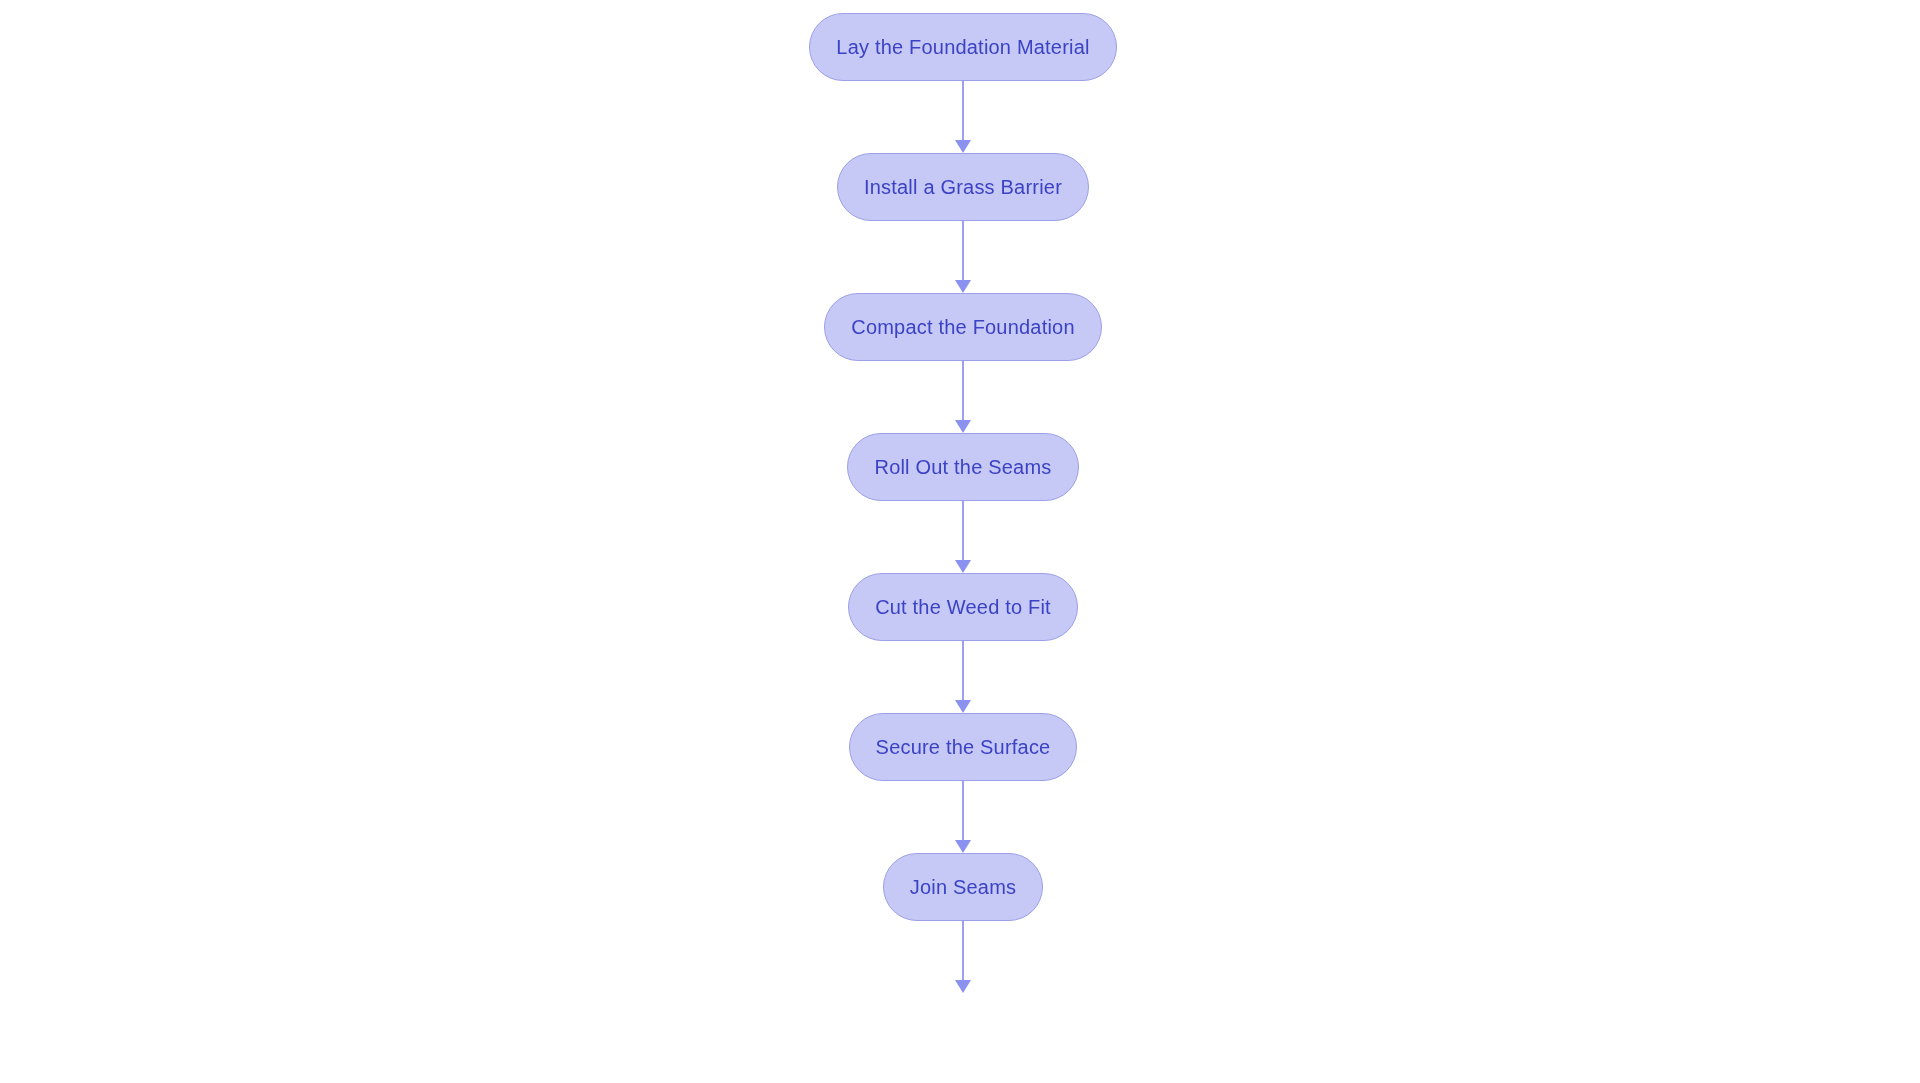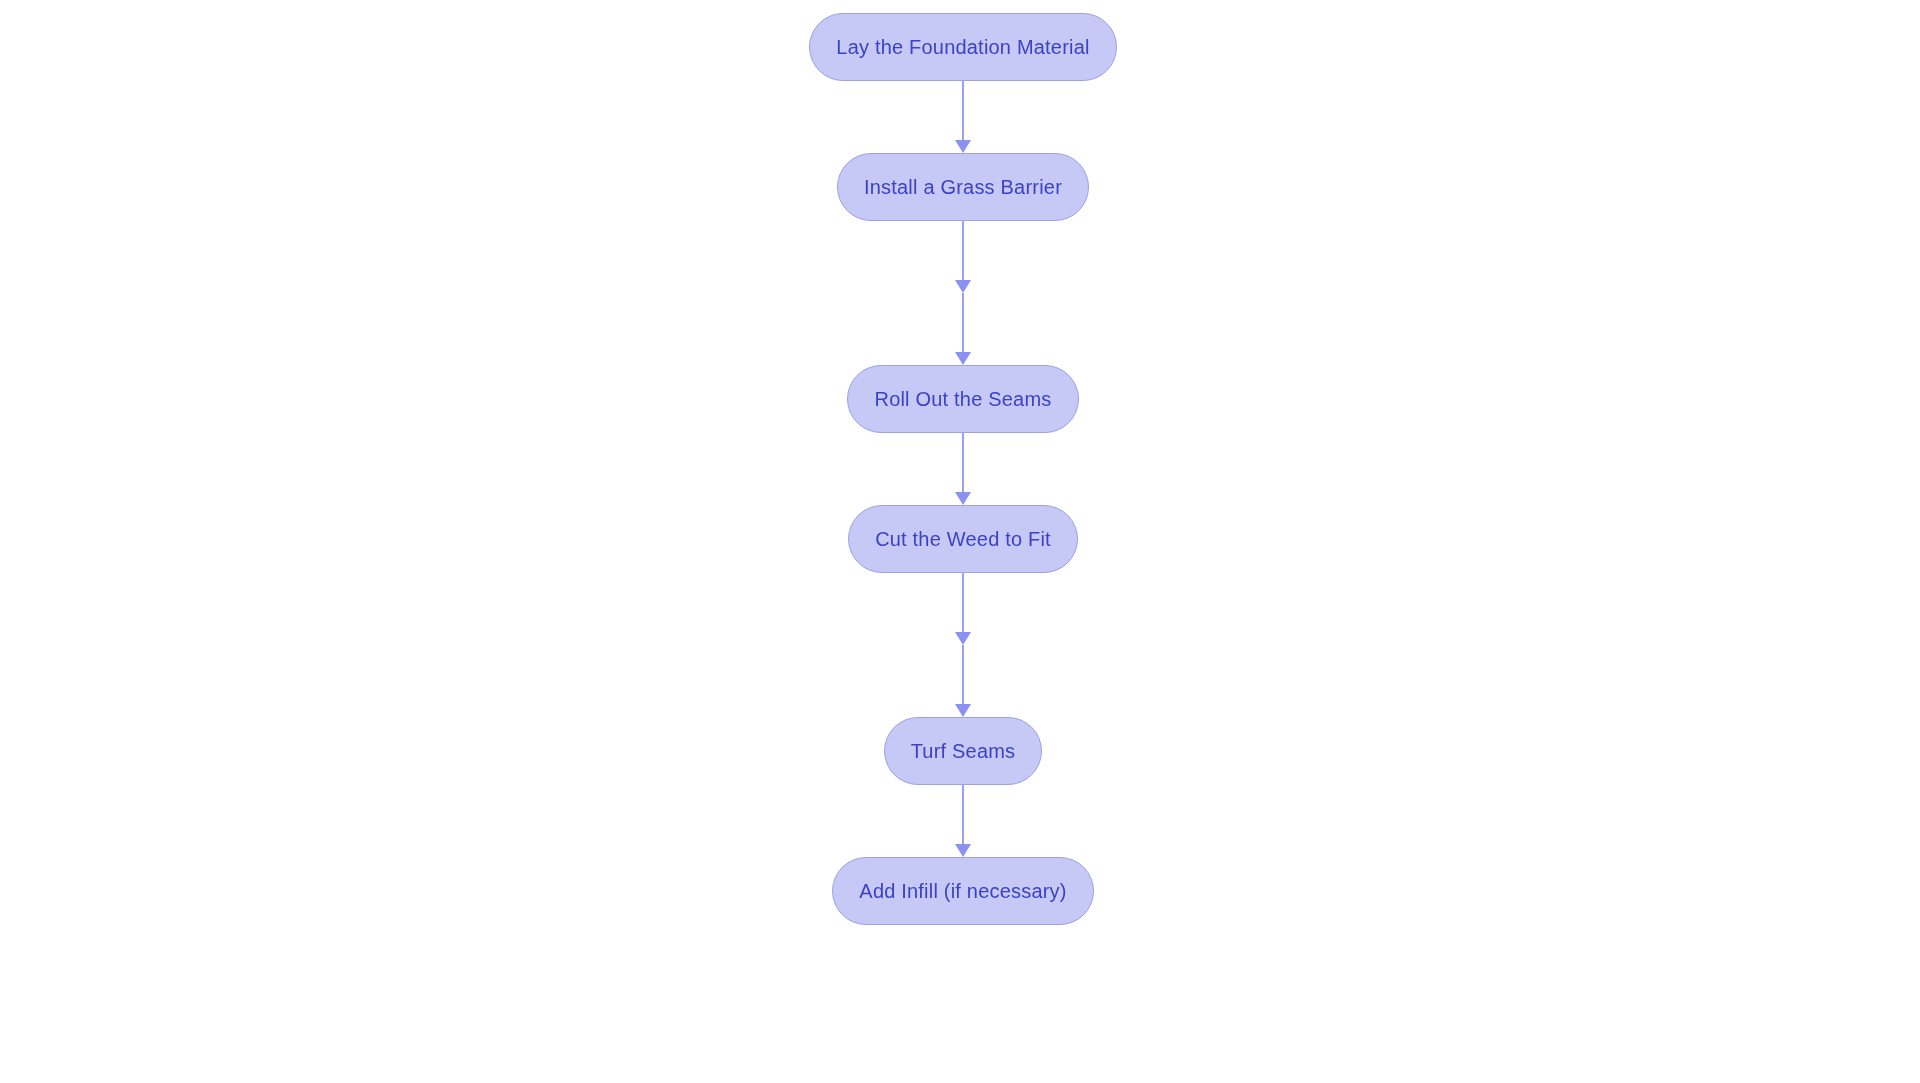--- a/index.html
+++ b/index.html
@@ -75,48 +75,49 @@
     <div class="head"></div>
   </div>
 
   <div class="node">Install a Grass Barrier</div>
 
   <div class="connector">
     <div class="line"></div>
     <div class="head"></div>
   </div>
 
+  <div class="node">Compact the Foundation</div>
 
   <div class="connector">
     <div class="line"></div>
     <div class="head"></div>
   </div>
 
   <div class="node">Roll Out the Seams</div>
 
   <div class="connector">
     <div class="line"></div>
     <div class="head"></div>
   </div>
 
   <div class="node">Cut the Weed to Fit</div>
 
   <div class="connector">
     <div class="line"></div>
     <div class="head"></div>
   </div>
 
+  <div class="node">Secure the Surface</div>
 
   <div class="connector">
     <div class="line"></div>
     <div class="head"></div>
   </div>
 
-  <div class="node">Turf Seams</div>
+  <div class="node">Join Seams</div>
 
   <div class="connector">
     <div class="line"></div>
     <div class="head"></div>
   </div>
 
-  <div class="node">Add Infill (if necessary)</div>
 
 </div>
 
 </body></html>

